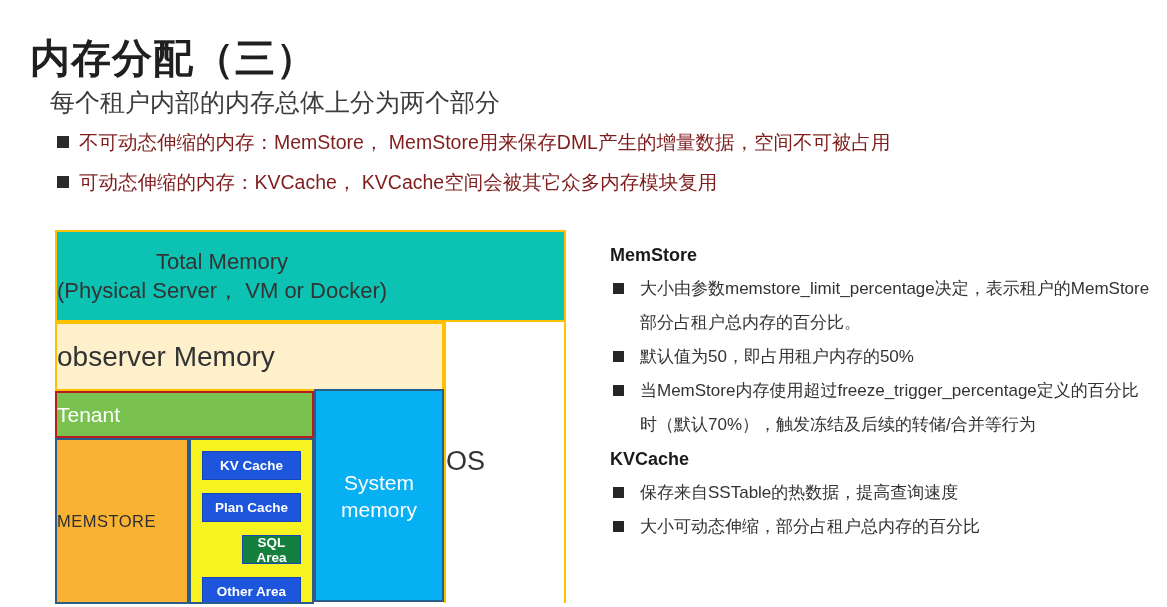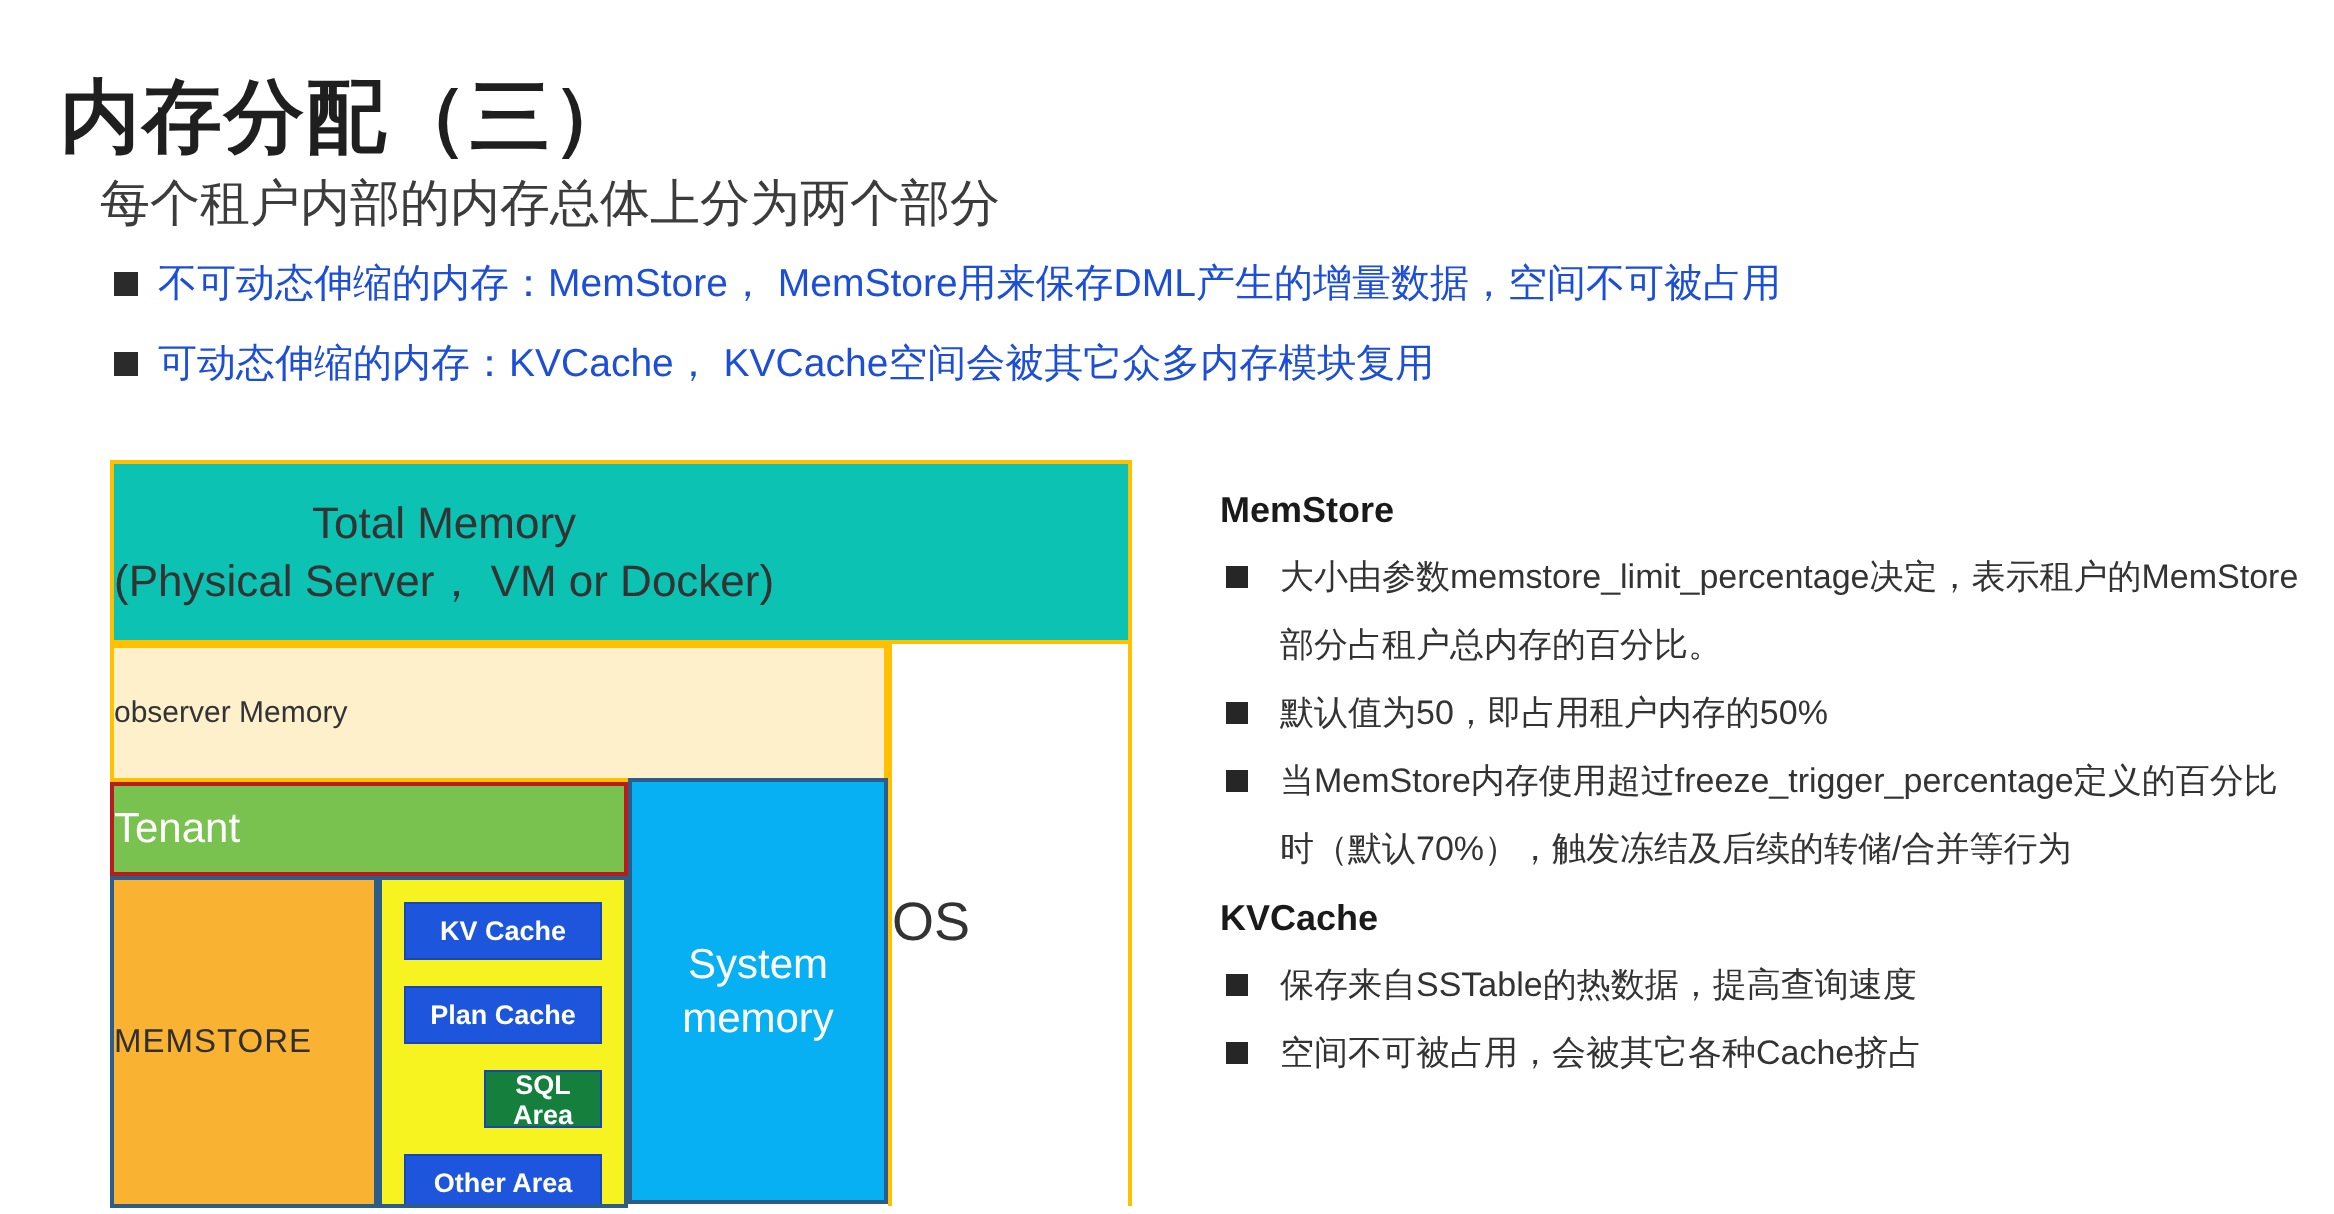--- a/index.html
+++ b/index.html
@@ -11,36 +11,36 @@
   
   .slide-title{
     position:absolute;left:30px;top:4px;
     font-size:40px;font-weight:700;color:#1f1f1f;letter-spacing:1px;
   }
   .top-block{position:absolute;left:50px;top:82px;width:1060px;}
   .intro-line{font-size:25px;color:#3c3c3c;line-height:40px;}
   ul.top-bullets{margin:0;padding:0;}
   ul.top-bullets li{
     list-style:none;position:relative;padding-left:29px;
-    font-size:19.5px;color:#1d4ed8;line-height:40px;
+    font-size:19.5px;color:#7f1d1d;line-height:40px;
   }
   ul.top-bullets li::before{
     content:"";position:absolute;left:7px;top:14px;width:12px;height:12px;background:#2b2b2b;
   }
   
   .box{position:absolute;box-sizing:border-box;display:flex;align-items:center;text-align:center;}
   .total-memory{
     left:55px;top:230px;width:511px;height:92px;
     background:#0cc2b2;border:2.5px solid #ffc000;
     color:#333;font-size:22px;line-height:29px;
   }
   .observer-memory{
     left:55px;top:322px;width:389px;height:69px;
     background:#fdf0cb;border:2.5px solid #ffc000;
-    color:#333;font-size:15px;
+    color:#333;font-size:28px;
   }
   .os-region{
     left:444px;top:322px;width:122px;height:281px;
     background:#ffffff;border-left:2.5px solid #ffc000;border-right:2.5px solid #ffc000;
     align-items:flex-start;padding-top:124px;
     color:#333;font-size:27px;
   }
   .tenant{
     left:55px;top:391px;width:259px;height:47px;
     background:#79c24f;border:2px solid #b91c1c;
@@ -137,15 +137,15 @@
 <div class="right-panel">
   <div class="rp-heading">MemStore</div>
   <ul class="rp-list">
     <li>大小由参数memstore_limit_percentage决定，表示租户的MemStore 部分占租户总内存的百分比。</li>
     <li>默认值为50，即占用租户内存的50%</li>
     <li>当MemStore内存使用超过freeze_trigger_percentage定义的百分比时（默认70%），触发冻结及后续的转储/合并等行为</li>
   </ul>
   <div class="rp-heading">KVCache</div>
   <ul class="rp-list">
     <li>保存来自SSTable的热数据，提高查询速度</li>
-    <li>空间不可被占用，会被其它各种Cache挤占</li>
+    <li>大小可动态伸缩，部分占租户总内存的百分比</li>
   </ul>
 </div>
 
 </body></html>

